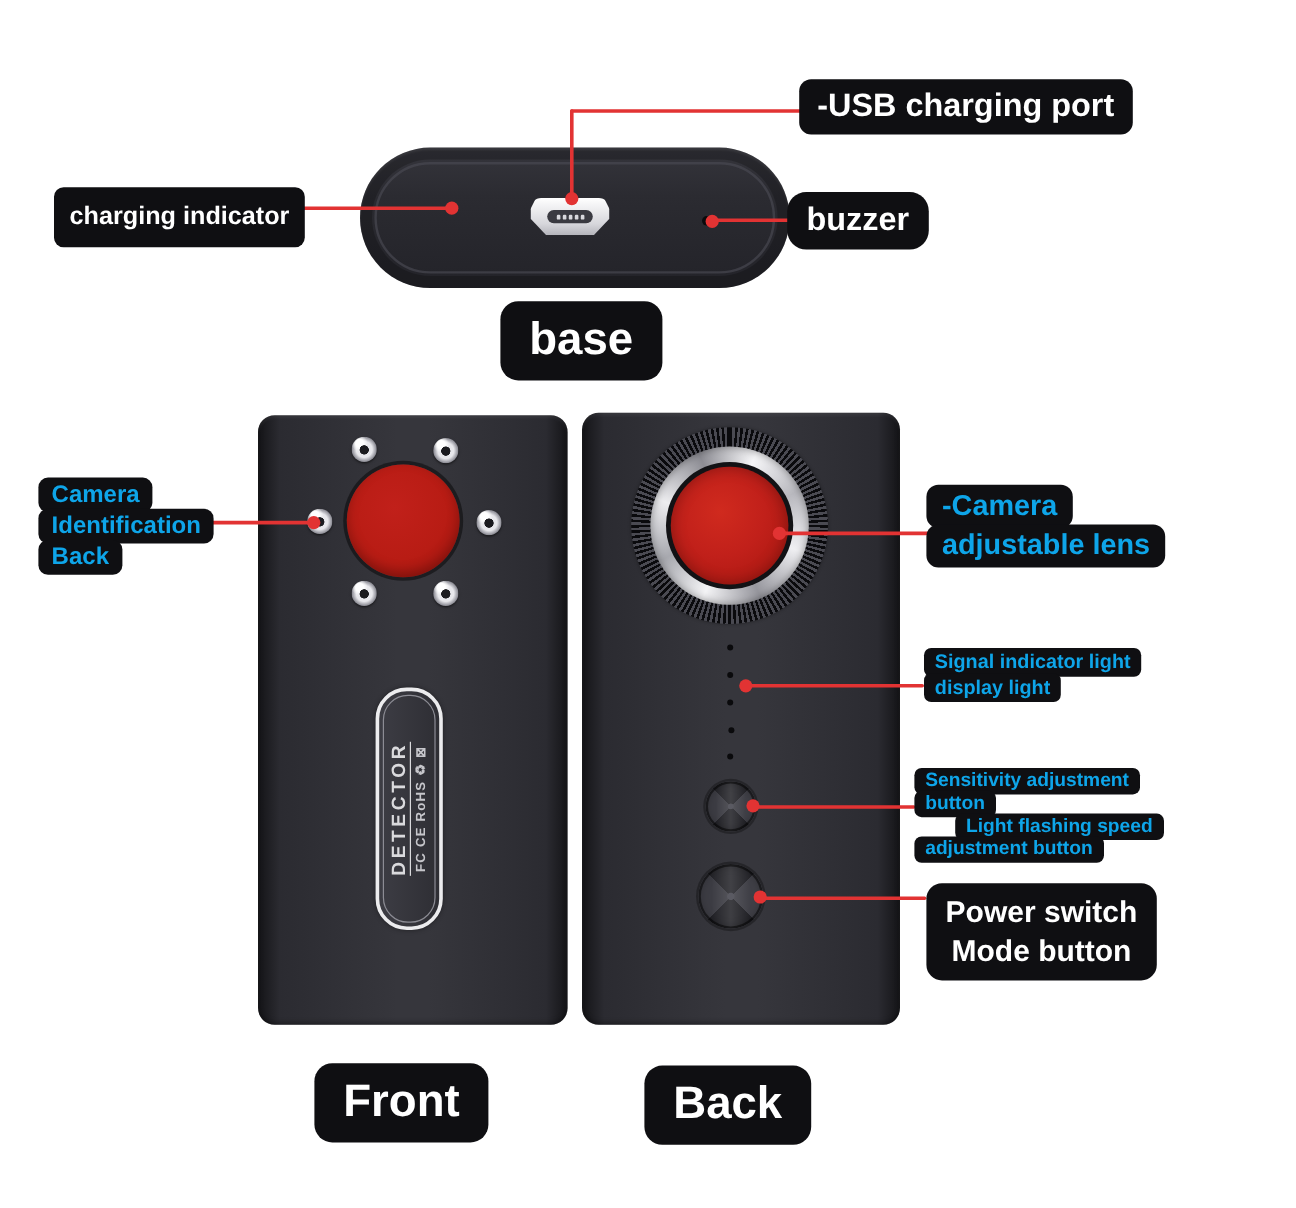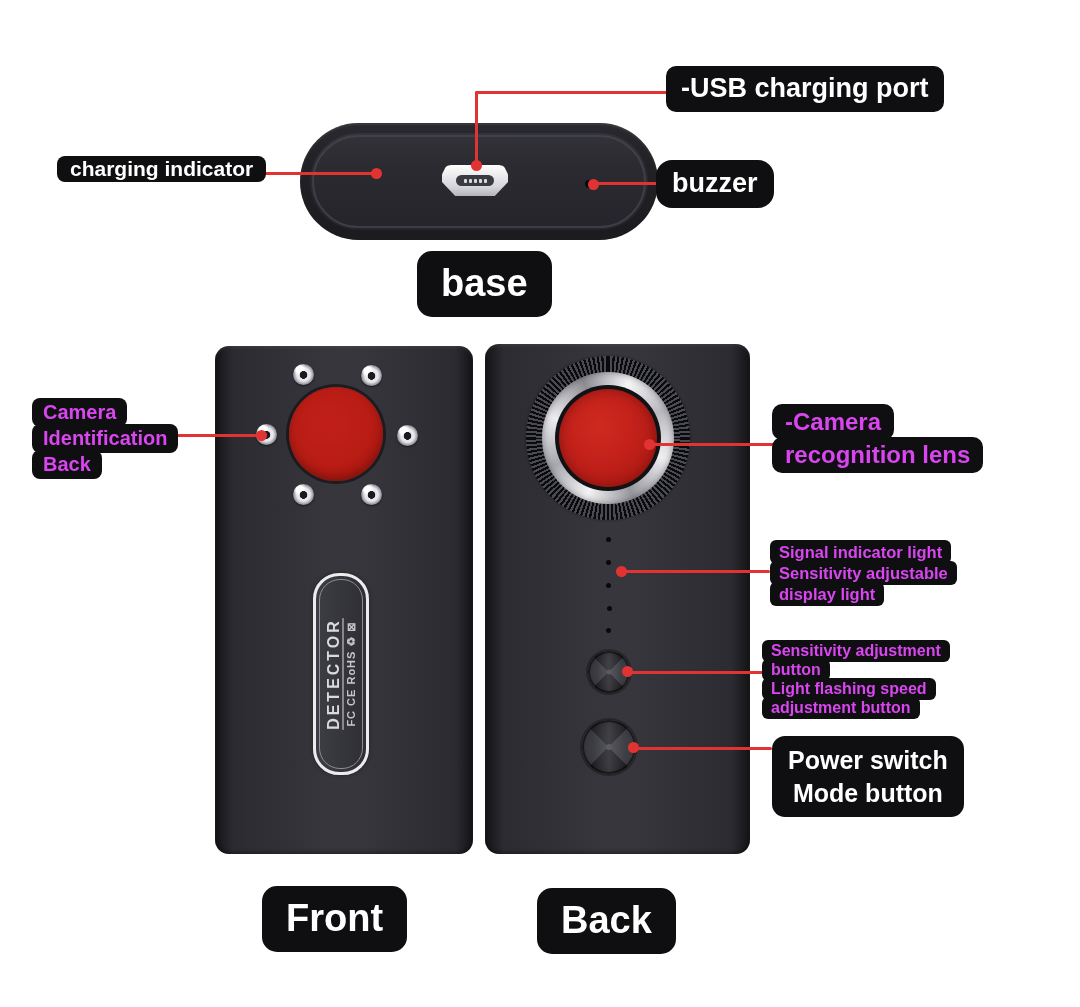--- a/index.html
+++ b/index.html
@@ -7,21 +7,21 @@
     position:relative;width:1080px;height:1007px;background:#ffffff;overflow:hidden;
     font-family:"Liberation Sans",sans-serif;
   }
   
   .tag{
     position:absolute;background:var(--labelbg,#0f0f12);color:#fff;font-weight:bold;
     border-radius:10px;white-space:nowrap;line-height:1.25;
   }
   .tagcol{position:absolute;display:flex;flex-direction:column;align-items:flex-start;}
   .tagcol span{
-    background:var(--labelbg,#0f0f12);color:#d946ef;font-weight:bold;border-radius:8px;
+    background:var(--labelbg,#0f0f12);color:#0ea5e9;font-weight:bold;border-radius:8px;
     white-space:nowrap;margin-top:-3px;
   }
   .title-tag{font-size:38px;padding:9px 24px;border-radius:15px;}
   
   .leader{position:absolute;background:var(--accent,#e23333);height:3px;border-radius:2px;}
   .leader.v{width:3px;}
   .ldot{position:absolute;border-radius:50%;background:var(--accent,#e23333);width:11px;height:11px;}
   
   .pill{
     position:absolute;left:300px;top:123px;width:358px;height:117px;border-radius:60px;
@@ -126,21 +126,21 @@
 
   <div class="leader" style="left:475px;top:91px;width:193px;"></div>
   <div class="leader v" style="left:475px;top:91px;height:76px;"></div>
   <div class="ldot" style="left:471px;top:160px;"></div>
   <div class="leader" style="left:250px;top:172px;width:126px;"></div>
   <div class="ldot" style="left:371px;top:168px;"></div>
   <div class="leader" style="left:594px;top:182px;width:64px;"></div>
   <div class="ldot" style="left:588px;top:179px;"></div>
 
   <div class="tag" style="left:666px;top:66px;font-size:27px;padding:6px 15px;">-USB charging port</div>
-  <div class="tag" style="left:57px;top:156px;font-size:21px;padding:0 13px;border-radius:8px;">charging indicator</div>
+  <div class="tag" style="left:45px;top:156px;font-size:21px;padding:12px 13px;border-radius:8px;">charging indicator</div>
   <div class="tag" style="left:656px;top:160px;font-size:27px;padding:7px 16px;border-radius:16px;">buzzer</div>
   <div class="tag title-tag" style="left:417px;top:251px;">base</div>
 
   <div class="device" style="left:215px;top:346px;width:258px;height:508px;">
     <div class="front-lens"></div>
     <div class="led" style="left:78px;top:18px;"></div>
     <div class="led" style="left:146px;top:19px;"></div>
     <div class="led" style="left:41px;top:78px;"></div>
     <div class="led" style="left:182px;top:79px;"></div>
     <div class="led" style="left:78px;top:138px;"></div>
@@ -181,33 +181,32 @@
   <div class="ldot" style="left:644px;top:439px;"></div>
   <div class="leader" style="left:622px;top:570px;width:148px;"></div>
   <div class="ldot" style="left:616px;top:566px;"></div>
   <div class="leader" style="left:628px;top:671px;width:135px;"></div>
   <div class="ldot" style="left:622px;top:666px;"></div>
   <div class="leader" style="left:635px;top:747px;width:137px;"></div>
   <div class="ldot" style="left:628px;top:742px;"></div>
 
   <div class="tagcol" style="left:772px;top:407px;font-size:24px;">
     <span style="padding:4px 13px;border-radius:10px;">-Camera</span>
-    <span style="padding:4px 13px;border-radius:10px;">recognition lens</span>
+    <span style="padding:4px 13px;border-radius:10px;">adjustable lens</span>
   </div>
 
   <div class="tagcol" style="left:770px;top:543px;font-size:16.5px;">
     <span style="padding:2.5px 9px;border-radius:6px;">Signal indicator light</span>
-    <span style="padding:2.5px 9px;border-radius:6px;">Sensitivity adjustable</span>
     <span style="padding:2.5px 9px;border-radius:6px;">display light</span>
   </div>
 
   <div class="tagcol" style="left:762px;top:643px;font-size:16px;">
     <span style="padding:2px 9px;border-radius:6px;">Sensitivity adjustment</span>
     <span style="padding:2px 9px;border-radius:6px;">button</span>
-    <span style="padding:2px 9px;border-radius:6px;">Light flashing speed</span>
+    <span style="padding:2px 9px;border-radius:6px;margin-left:34px;">Light flashing speed</span>
     <span style="padding:2px 9px;border-radius:6px;">adjustment button</span>
   </div>
 
   <div class="tag" style="left:772px;top:736px;font-size:25px;padding:8px 16px;border-radius:13px;text-align:center;line-height:1.3;">
     <div>Power switch</div>
     <div>Mode button</div>
   </div>
 
   <div class="tag title-tag" style="left:262px;top:886px;">Front</div>
   <div class="tag title-tag" style="left:537px;top:888px;">Back</div>

